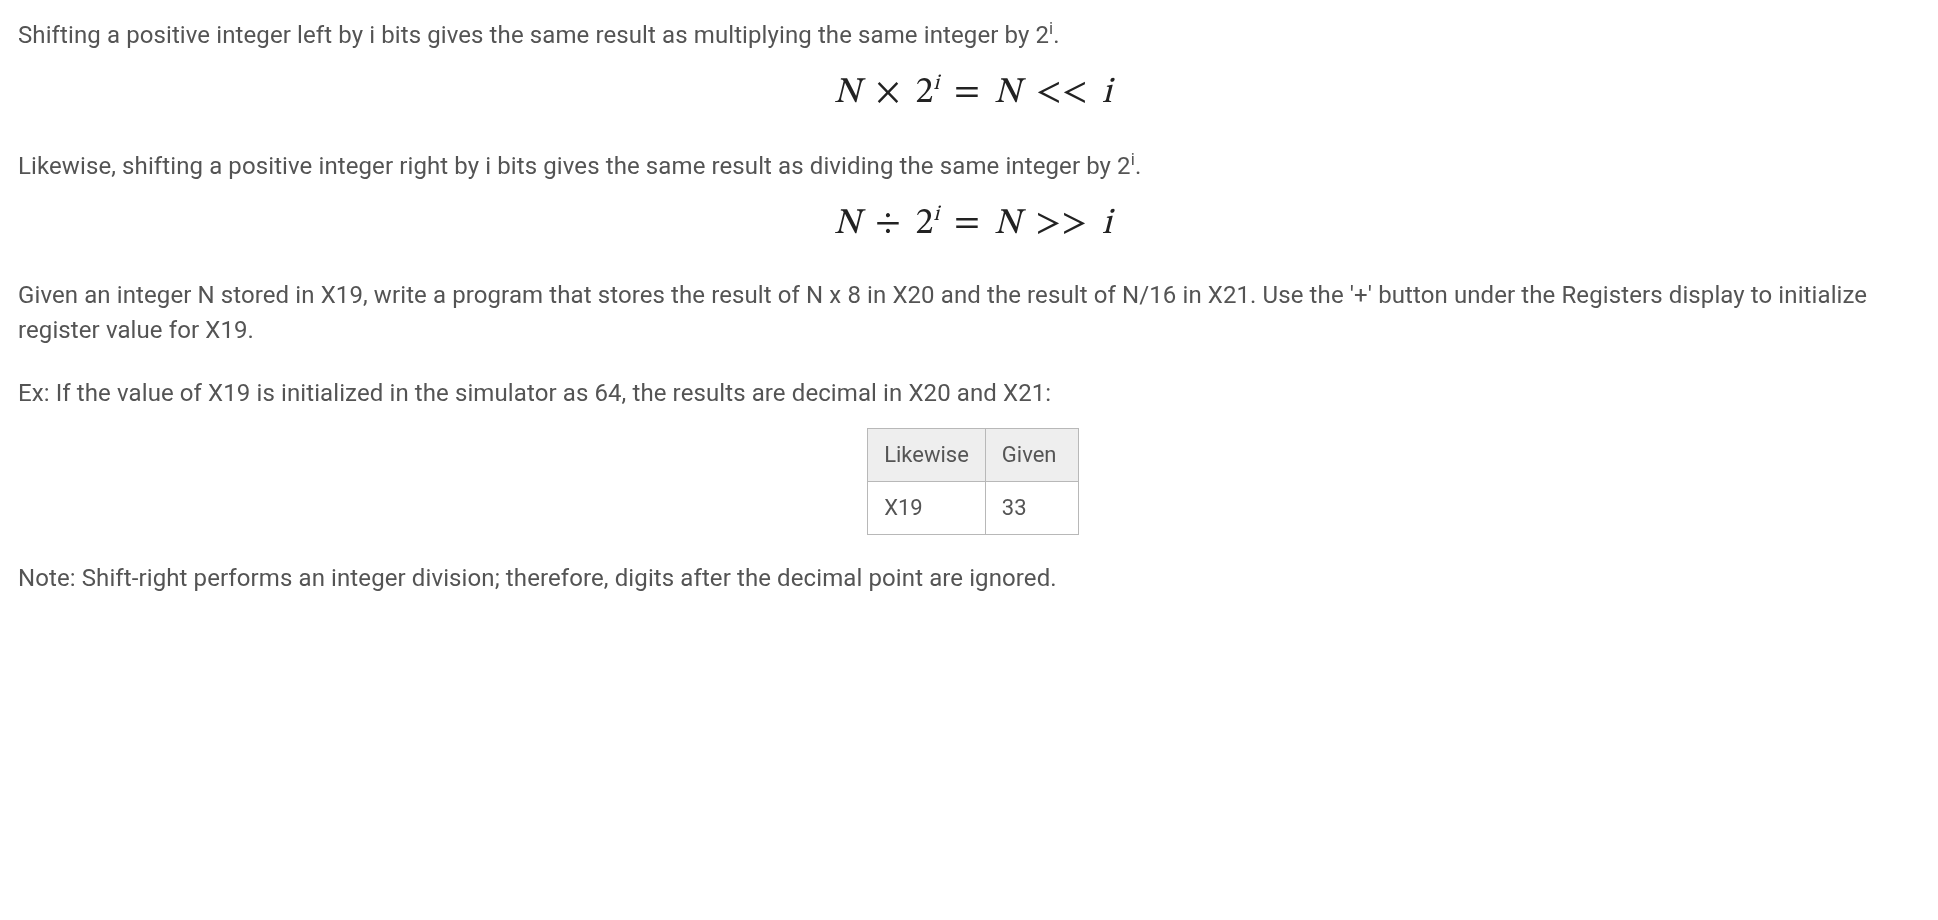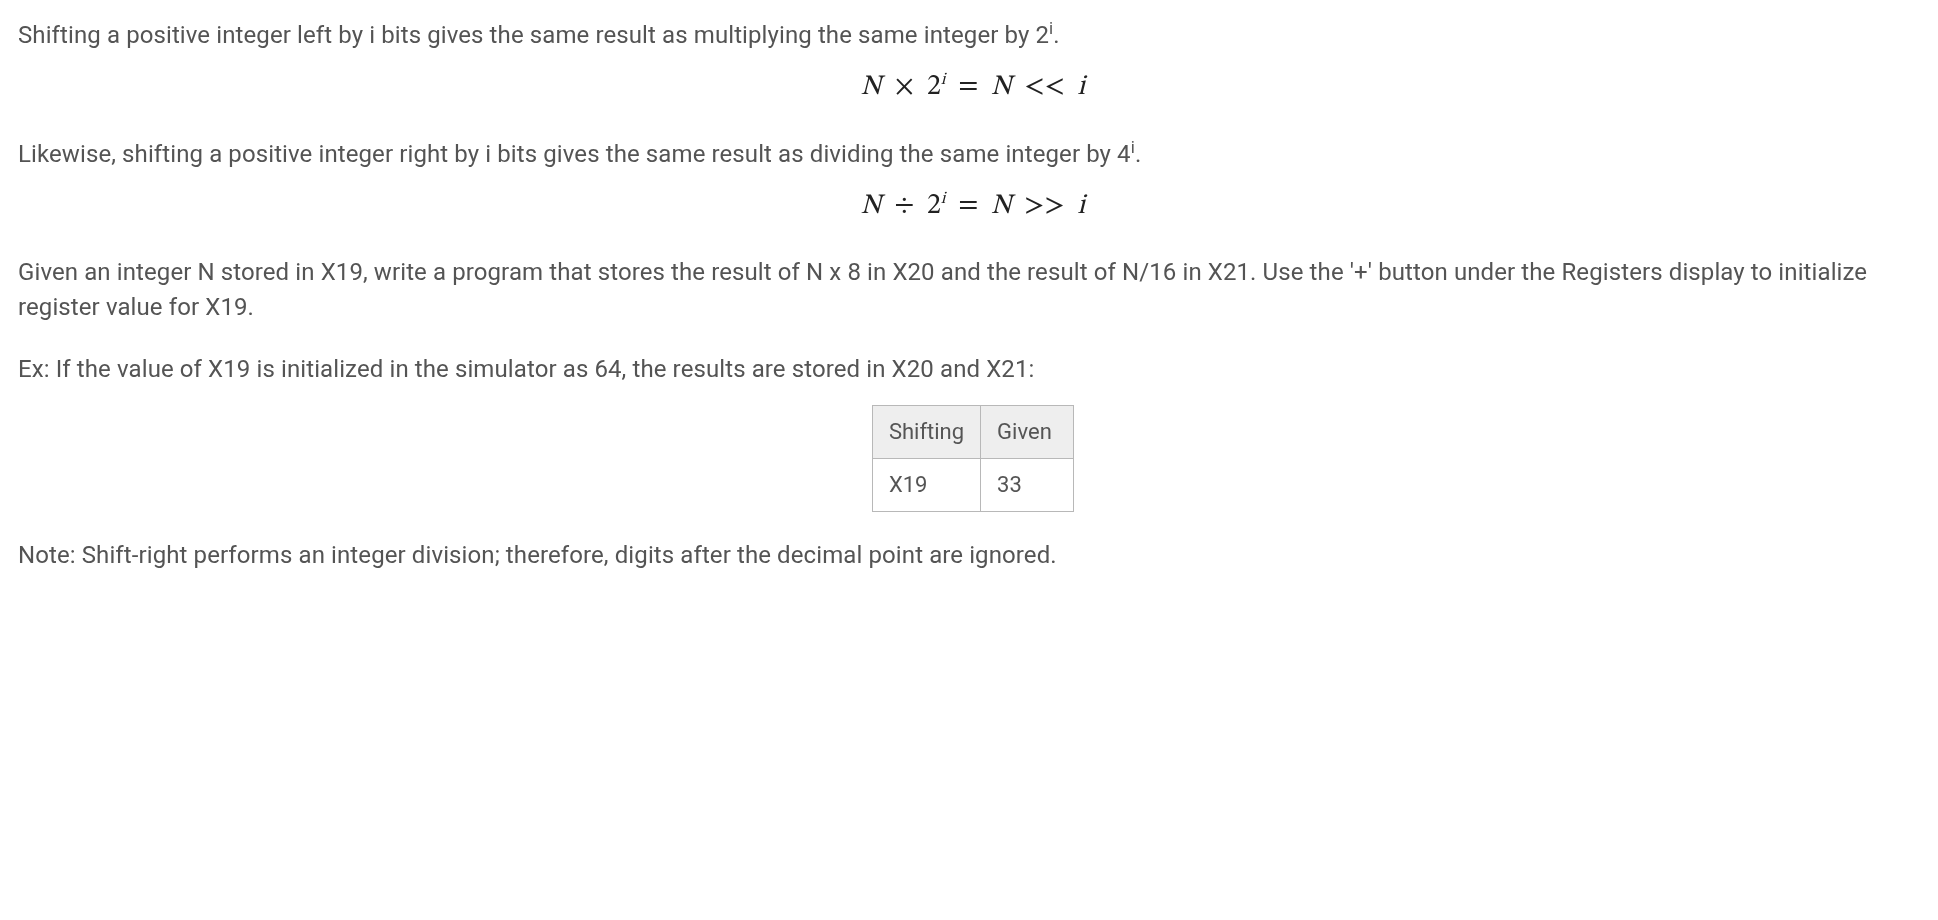--- a/index.html
+++ b/index.html
@@ -18,21 +18,21 @@
   }
   p {
     margin: 0 0 8px 0;
     font-weight: 400;
     letter-spacing: 0.1px;
   }
   .formula-row {
     text-align: center;
     margin: 14px 0 22px 0;
     font-family: "Cambria Math", "STIX Two Math", "Latin Modern Math", "Times New Roman", serif;
-    font-size: 28px;
+    font-size: 36px;
     color: #222;
   }
   .formula-row .var { font-style: italic; }
   .formula-row sup { font-style: italic; font-size: 0.6em; vertical-align: super; }
   .formula-row .op { padding: 0 6px; }
 
   .registers-wrap {
     display: flex;
     justify-content: center;
     margin: 18px 0 26px 0;
@@ -73,42 +73,42 @@
     <span class="var">N</span>
     <span class="op">×</span>
     <span>2</span><sup>i</sup>
     <span class="op">=</span>
     <span class="var">N</span>
     <span class="op">&lt;&lt;</span>
     <span class="var">i</span>
   </div>
 
   <p class="section-gap">
-    <span>Likewise, shifting a positive integer right by i bits gives the same result as dividing the same integer by 4</span><span><sup class="inline">i</sup></span><span>.</span>
+    <span>Likewise, shifting a positive integer right by i bits gives the same result as dividing the same integer by 2</span><span><sup class="inline">i</sup></span><span>.</span>
   </p>
 
   <div class="formula-row">
     <span class="var">N</span>
     <span class="op">÷</span>
     <span>2</span><sup>i</sup>
     <span class="op">=</span>
     <span class="var">N</span>
     <span class="op">&gt;&gt;</span>
     <span class="var">i</span>
   </div>
 
   <p class="section-gap">Given an integer N stored in X19, write a program that stores the result of N x 8 in X20 and the result of N/16 in X21. Use the '+' button under the Registers display to initialize register value for X19.</p>
 
-  <p class="section-gap">Ex: If the value of X19 is initialized in the simulator as 64, the results are stored in X20 and X21:</p>
+  <p class="section-gap">Ex: If the value of X19 is initialized in the simulator as 64, the results are decimal in X20 and X21:</p>
 
   <div class="registers-wrap">
     <table class="registers">
       <thead>
         <tr>
-          <th>Shifting</th>
+          <th>Likewise</th>
           <th>Given</th>
         </tr>
       </thead>
       <tbody>
         <tr>
           <td>X19</td>
           <td>33</td>
         </tr>
       </tbody>
     </table>

